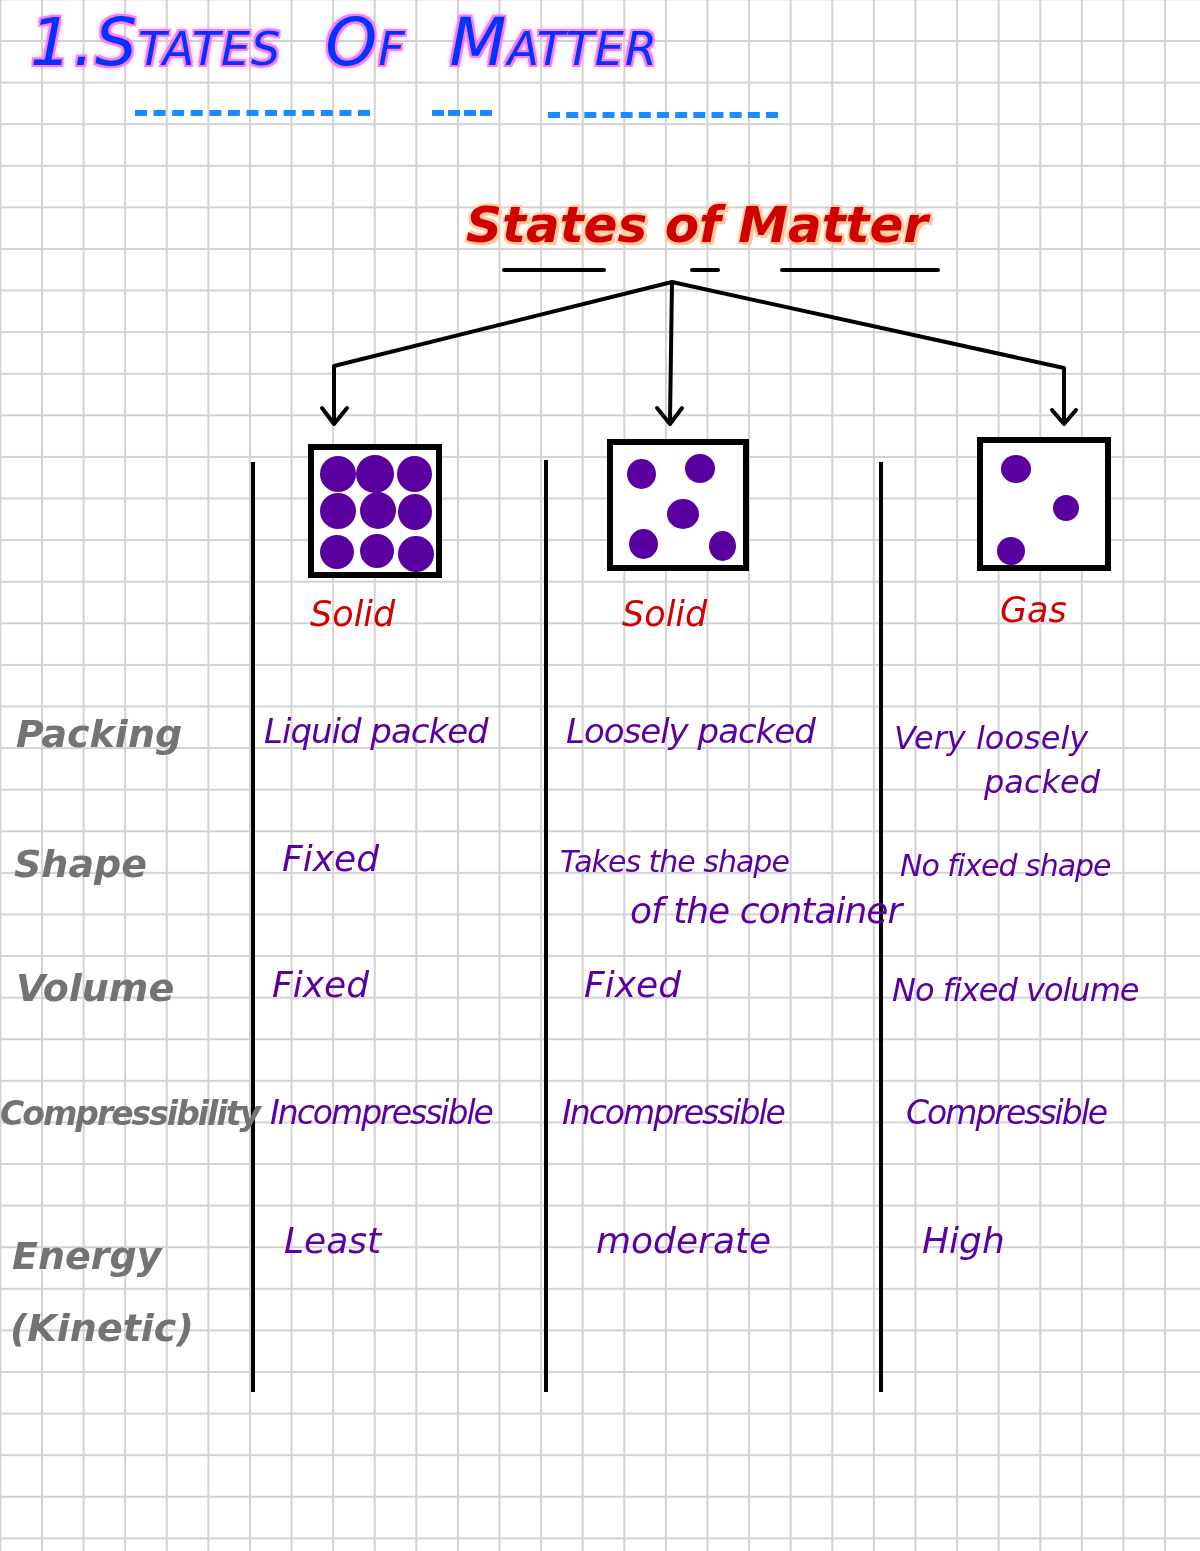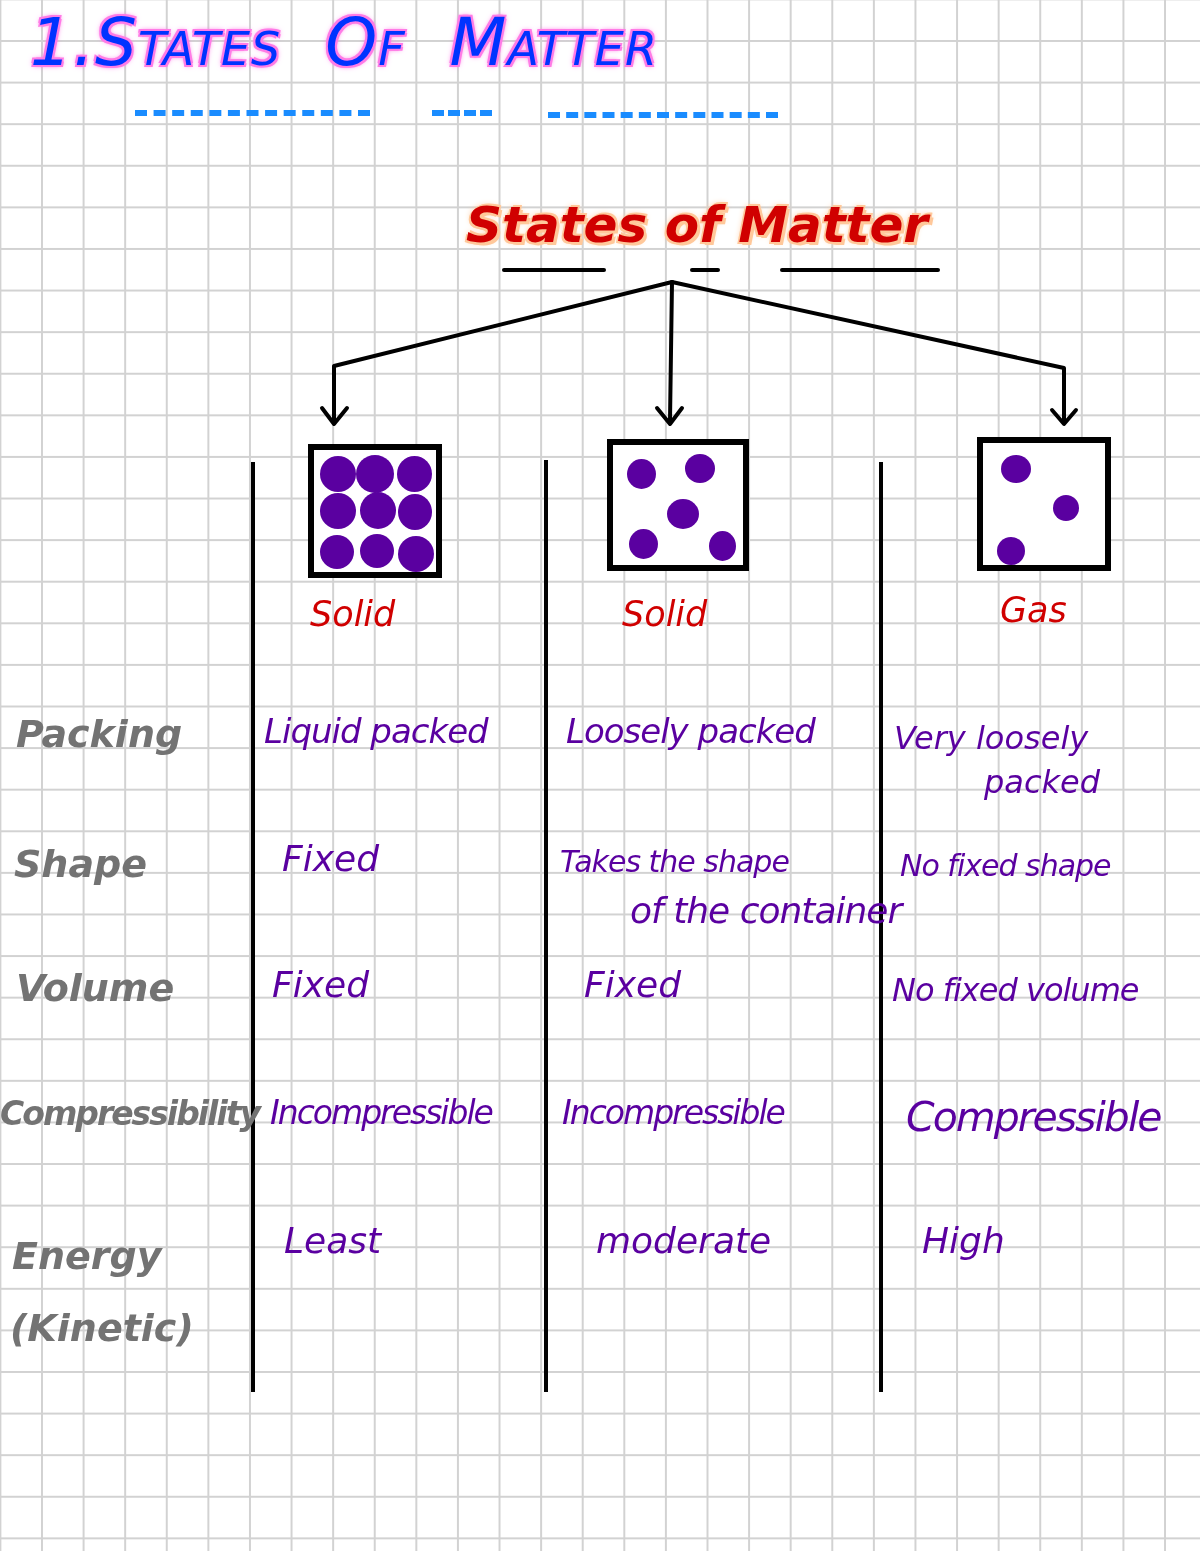--- a/index.html
+++ b/index.html
@@ -128,17 +128,17 @@
 <div class="abs hand cell small" style="left:560px; top:846px; font-size:30px; letter-spacing:-1px;">Takes the shape</div>
 <div class="abs hand cell small" style="left:590px; top:892px; font-size:36px; letter-spacing:-1px;margin-left:40px;">of the container</div>
 <div class="abs hand cell" style="left:900px; top:850px; font-size:30px; letter-spacing:-1px;">No fixed shape</div>
 
 <div class="abs hand cell" style="left:272px; top:966px;">Fixed</div>
 <div class="abs hand cell" style="left:584px; top:966px;">Fixed</div>
 <div class="abs hand cell" style="left:892px; top:974px; font-size:32px; letter-spacing:-1px;">No fixed volume</div>
 
 <div class="abs hand cell" style="left:270px; top:1096px; font-size:33px; letter-spacing:-2px;">Incompressible</div>
 <div class="abs hand cell" style="left:562px; top:1096px; font-size:33px; letter-spacing:-2px;">Incompressible</div>
-<div class="abs hand cell" style="left:906px; top:1096px; font-size:41px; letter-spacing:-2px;font-style:italic;">Compressible</div>
+<div class="abs hand cell" style="left:906px; top:1096px; font-size:33px; letter-spacing:-2px;font-style:italic;">Compressible</div>
 
 <div class="abs hand cell" style="left:284px; top:1222px;">Least</div>
 <div class="abs hand cell" style="left:596px; top:1222px;">moderate</div>
 <div class="abs hand cell" style="left:922px; top:1222px;">High</div>
 
 </body></html>

